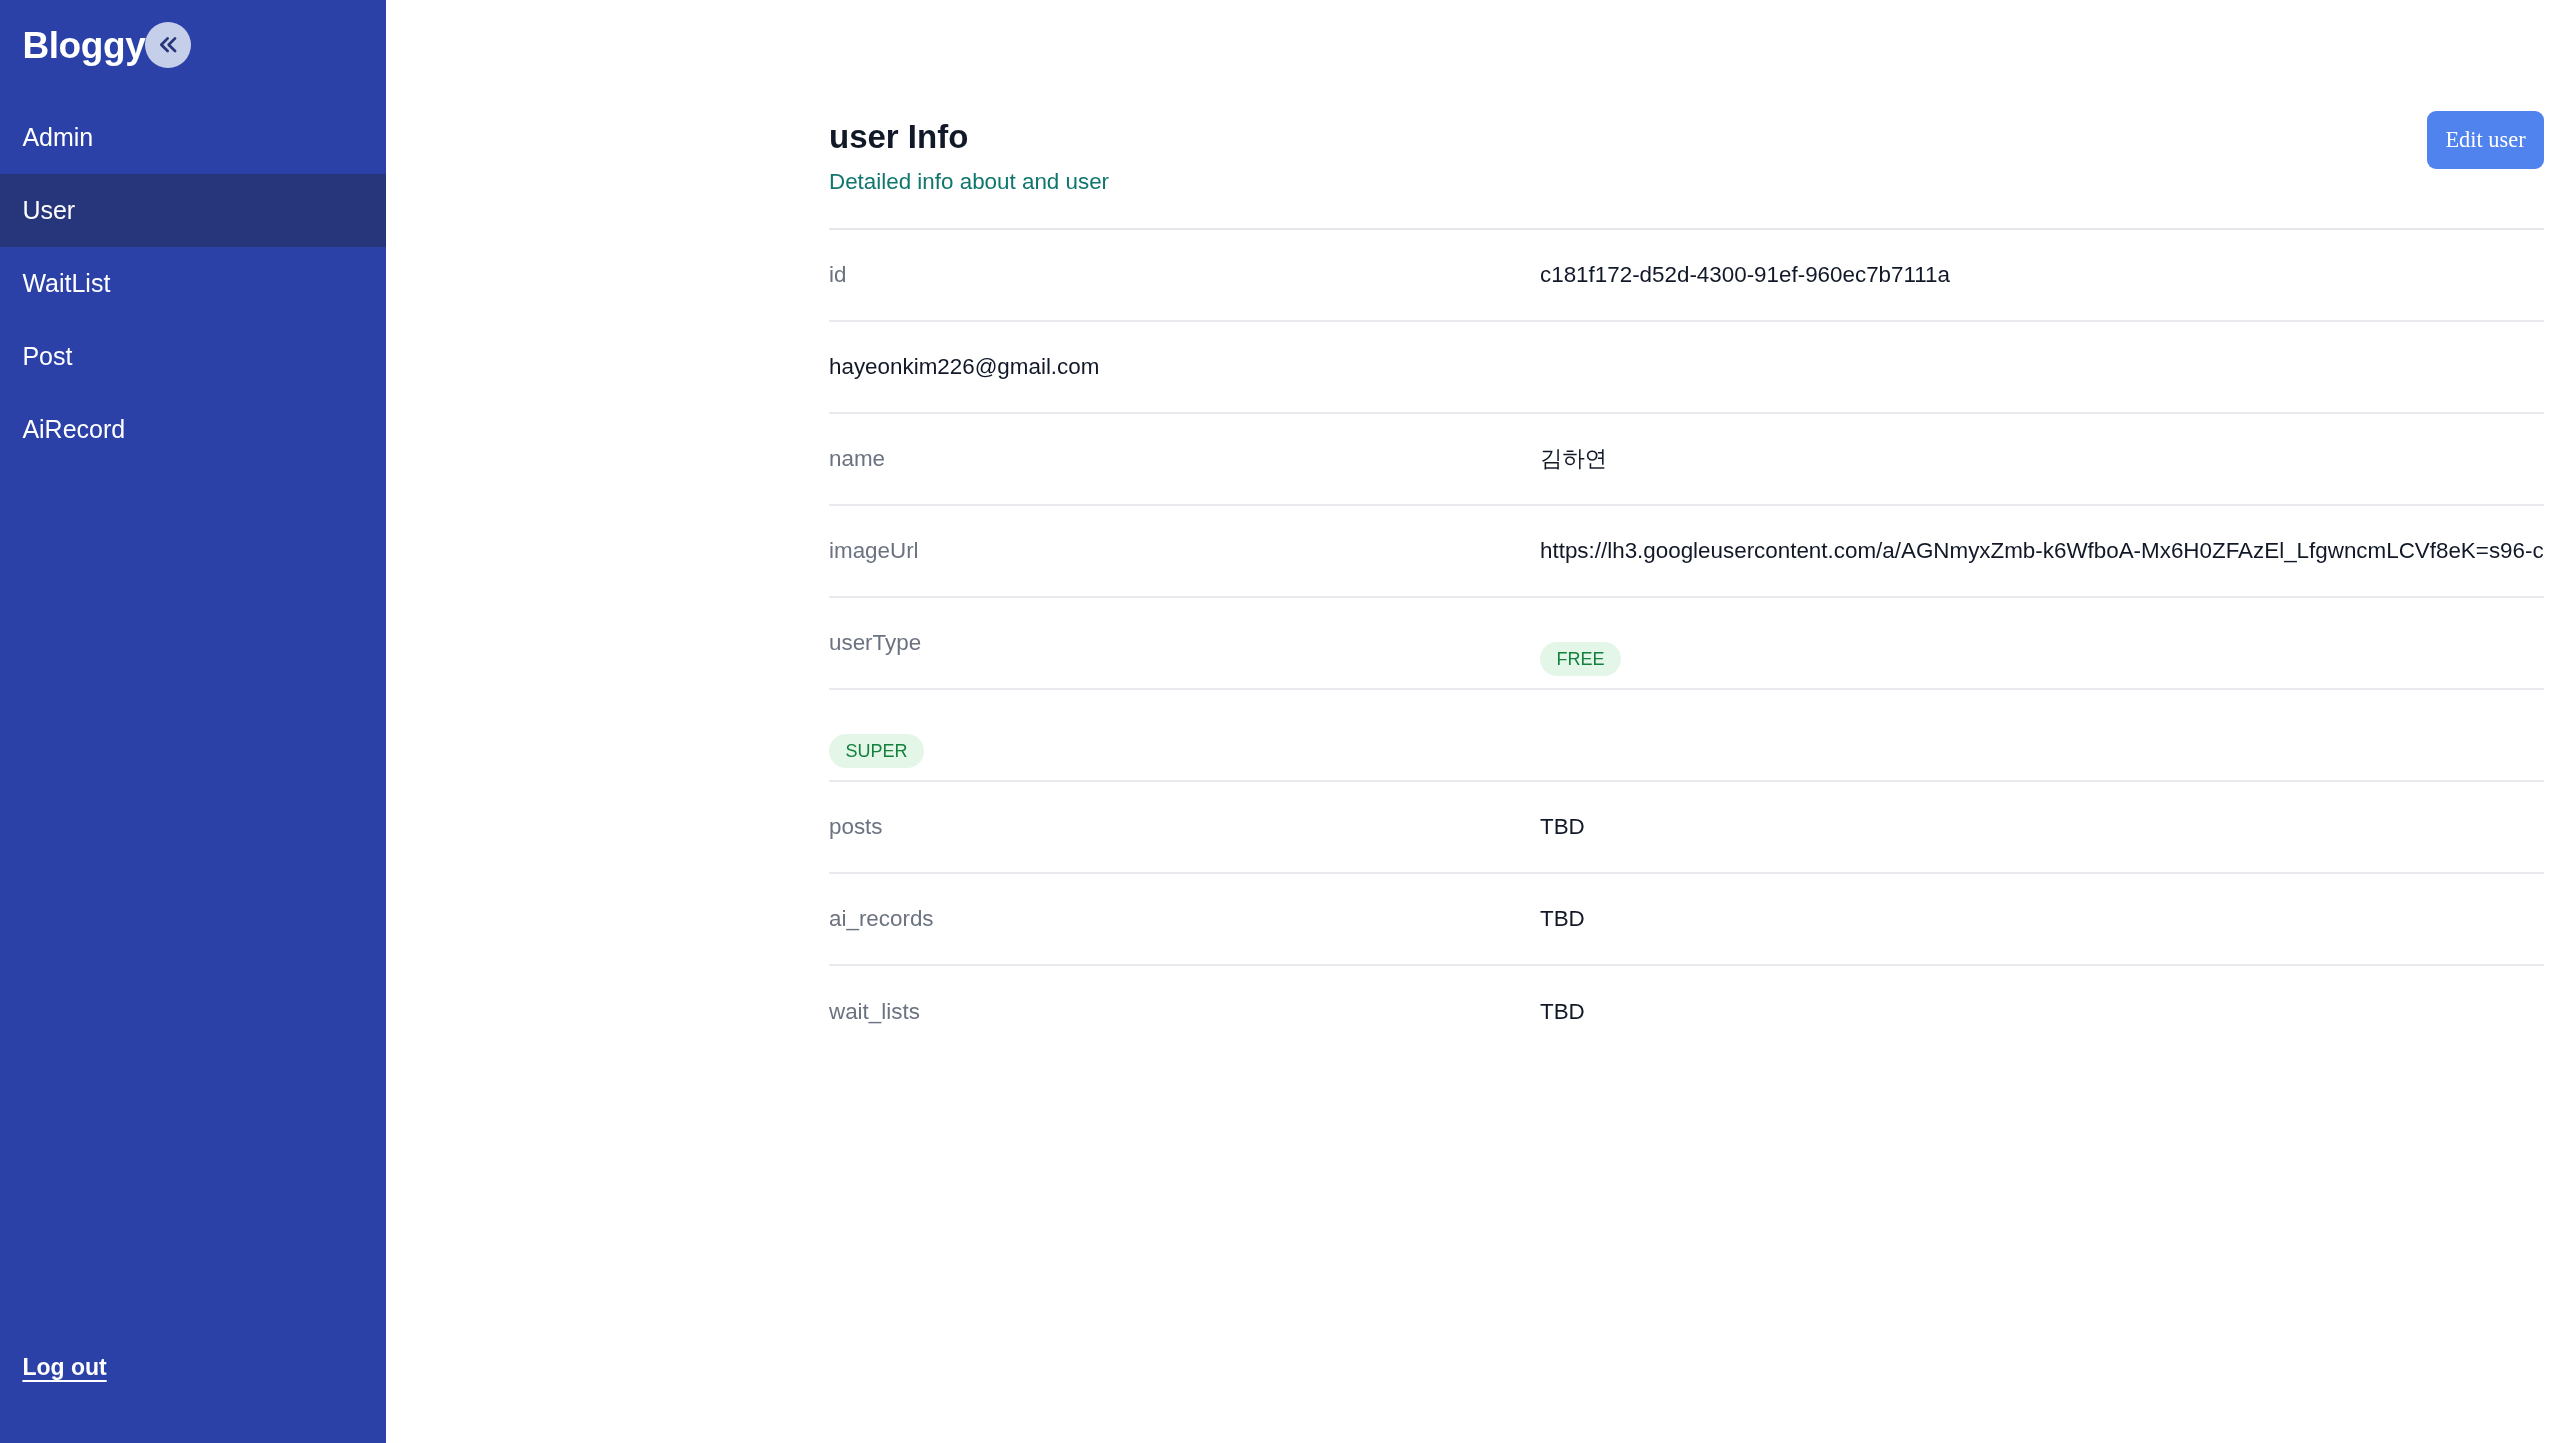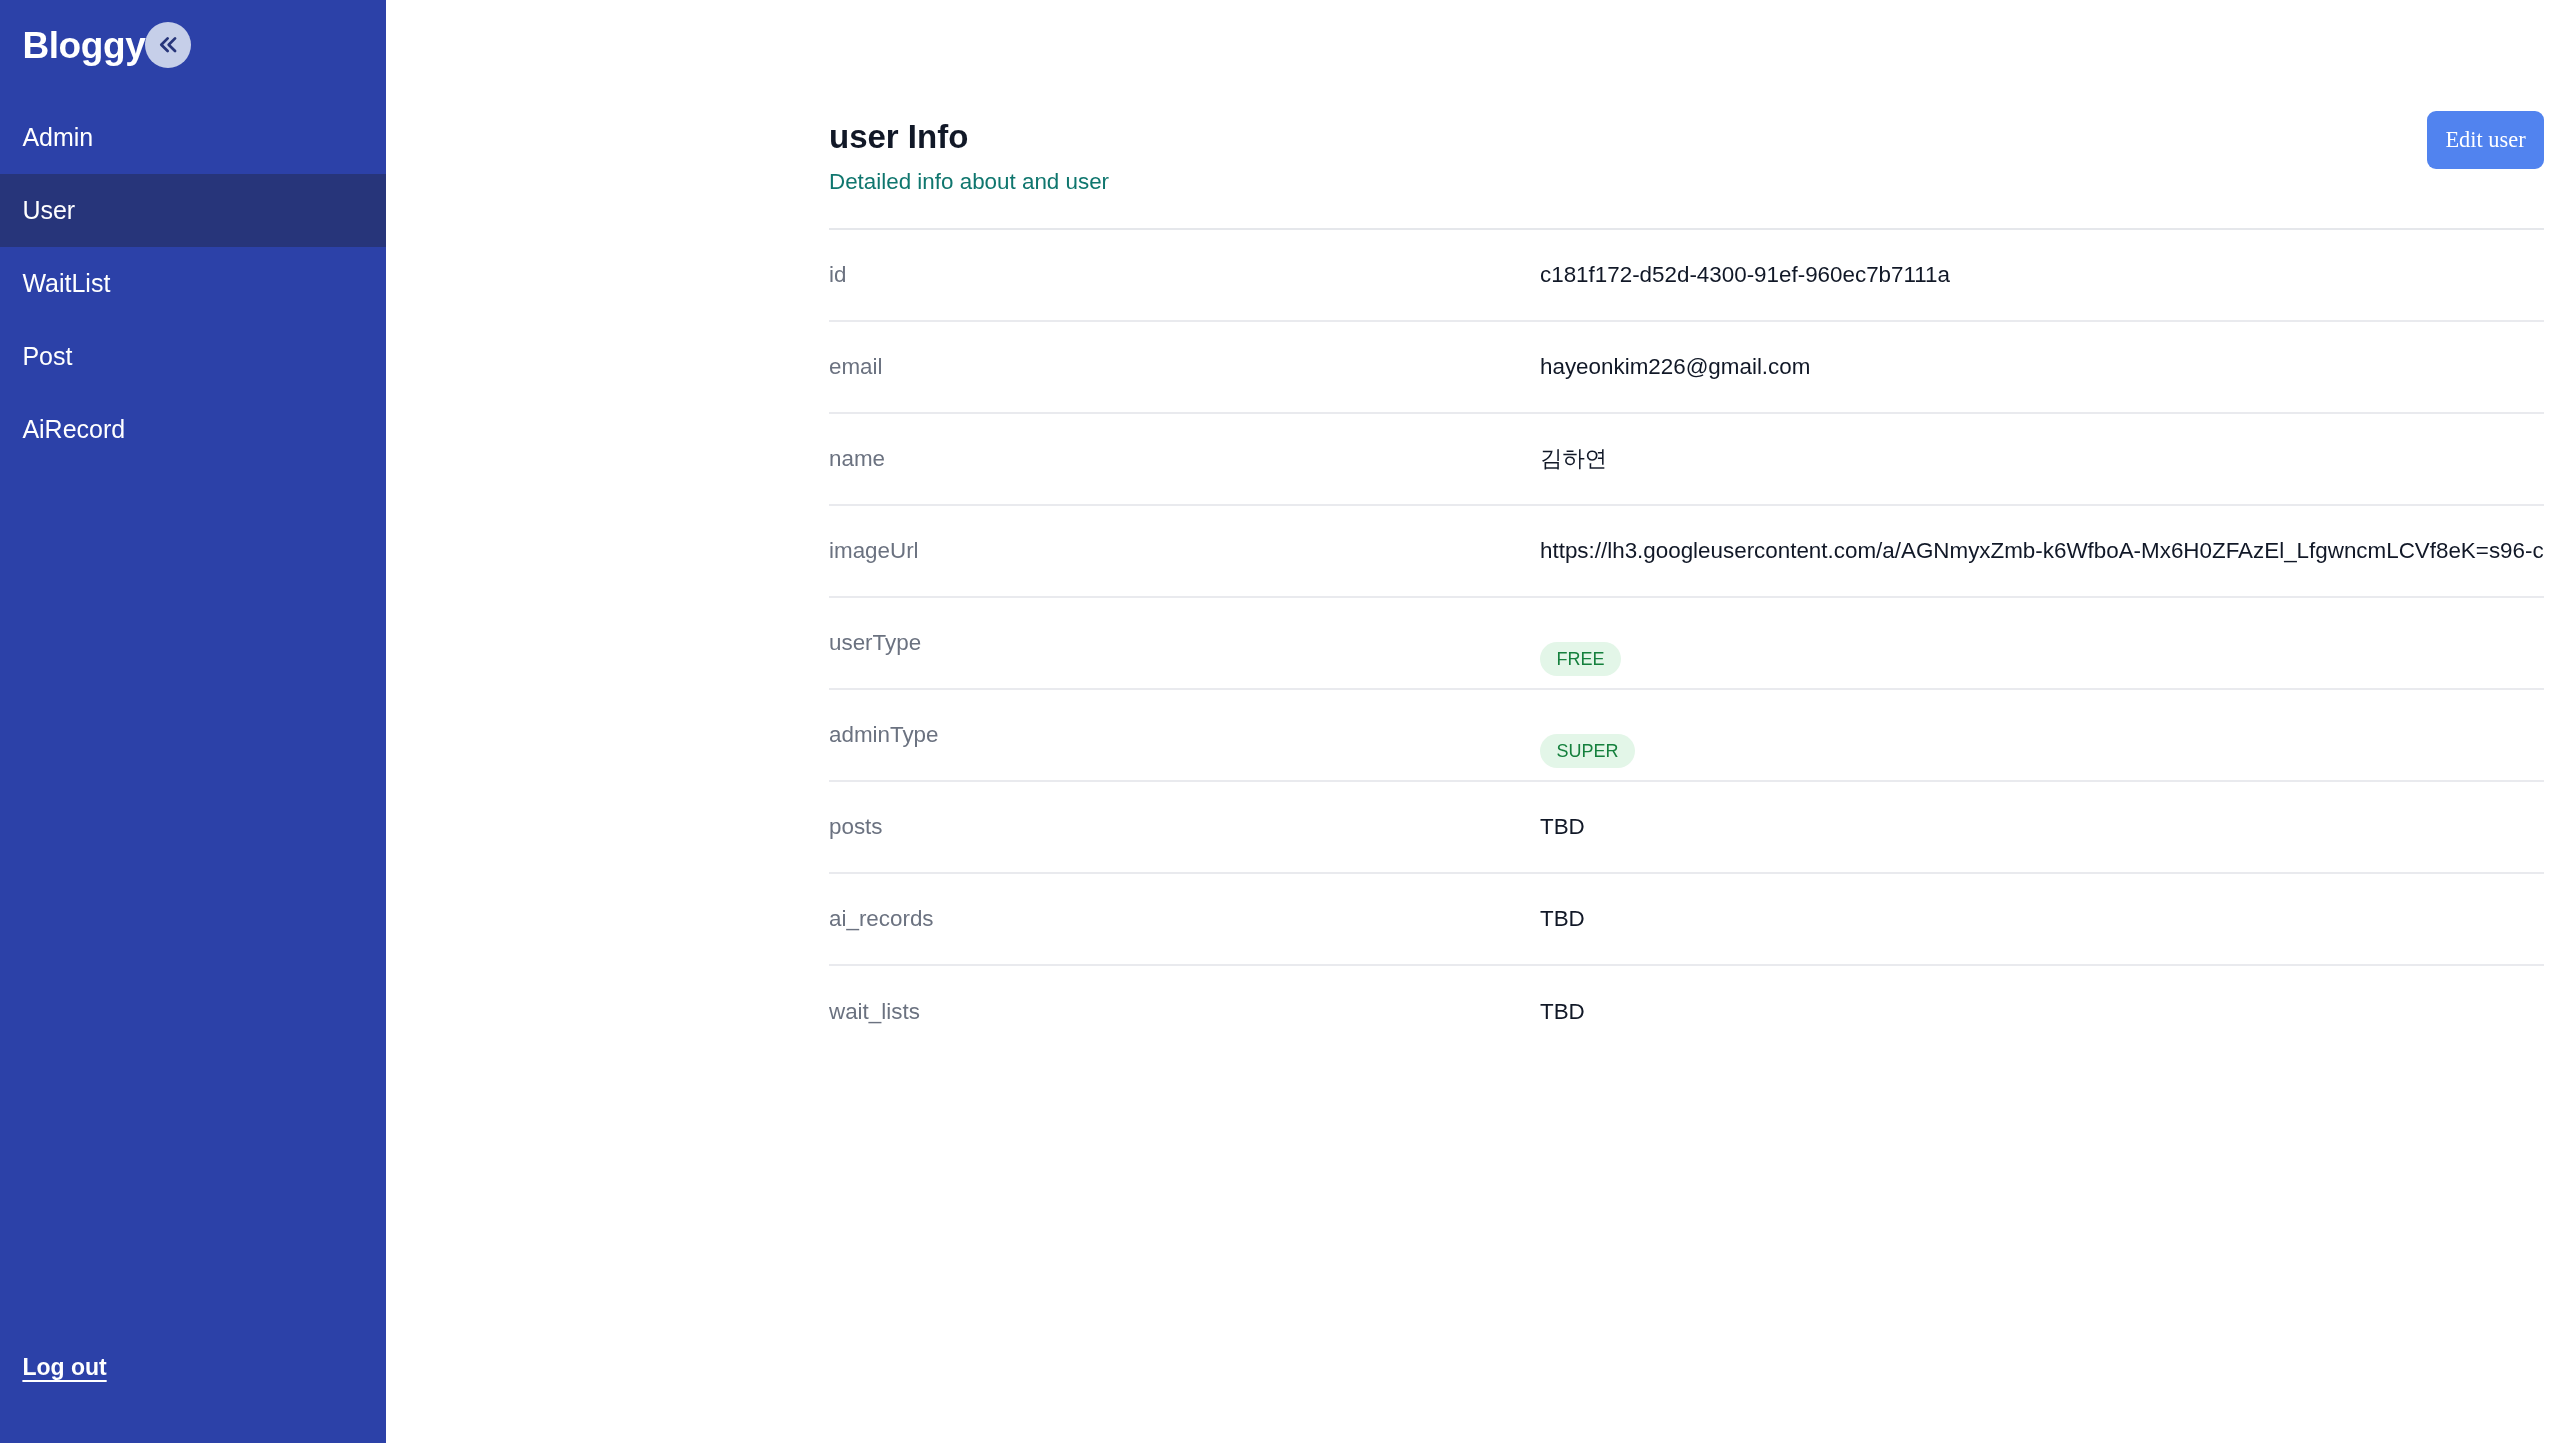--- a/index.html
+++ b/index.html
@@ -241,21 +241,20 @@
       </div>
 
       <div class="info-table">
 
         <div class="info-row">
           <div class="info-label">id</div>
           <div class="info-value">c181f172-d52d-4300-91ef-960ec7b7111a</div>
         </div>
 
         <div class="info-row">
-          <div class="info-label">email</div>
           <div class="info-value">hayeonkim226@gmail.com</div>
         </div>
 
         <div class="info-row">
           <div class="info-label">name</div>
           <div class="info-value">김하연</div>
         </div>
 
         <div class="info-row">
           <div class="info-label">imageUrl</div>
@@ -263,21 +262,20 @@
         </div>
 
         <div class="info-row">
           <div class="info-label">userType</div>
           <div class="info-value">
             <span class="badge">FREE</span>
           </div>
         </div>
 
         <div class="info-row">
-          <div class="info-label">adminType</div>
           <div class="info-value">
             <span class="badge">SUPER</span>
           </div>
         </div>
 
         <div class="info-row">
           <div class="info-label">posts</div>
           <div class="info-value">TBD</div>
         </div>
 

